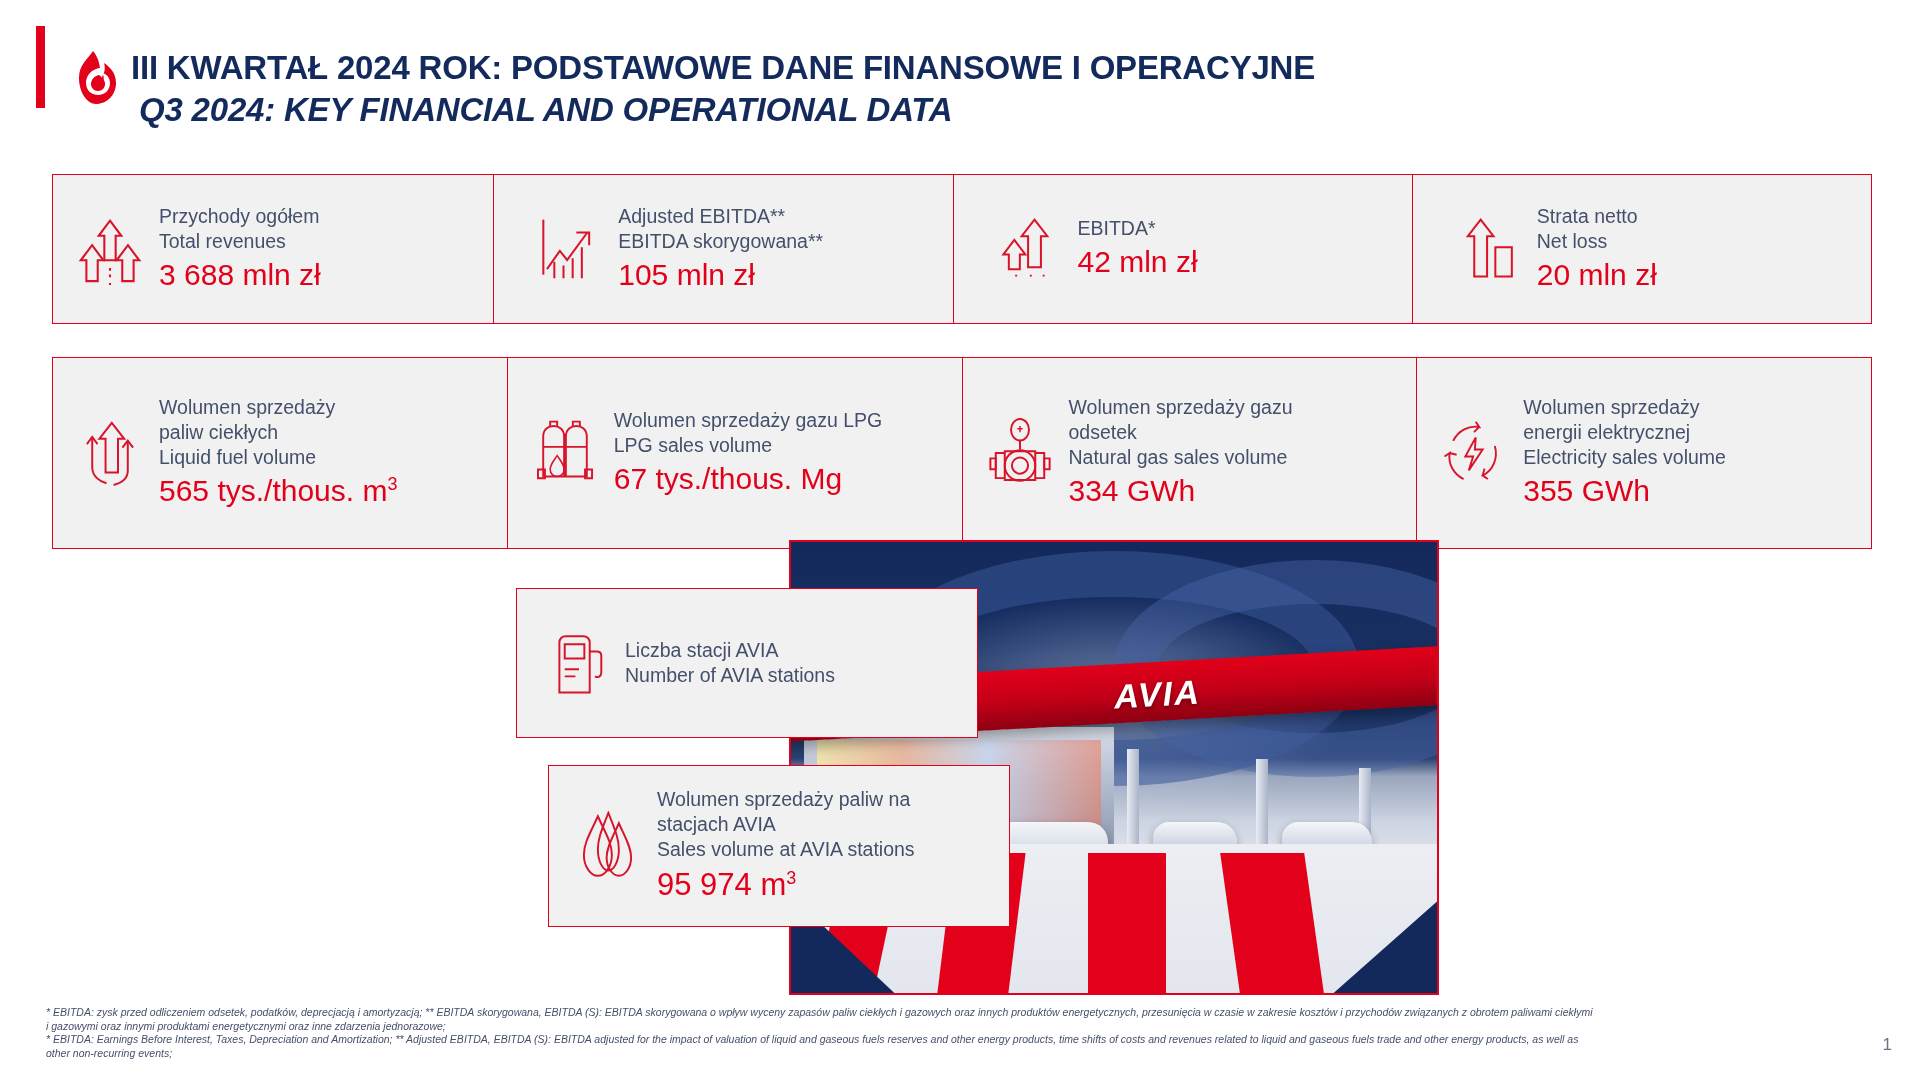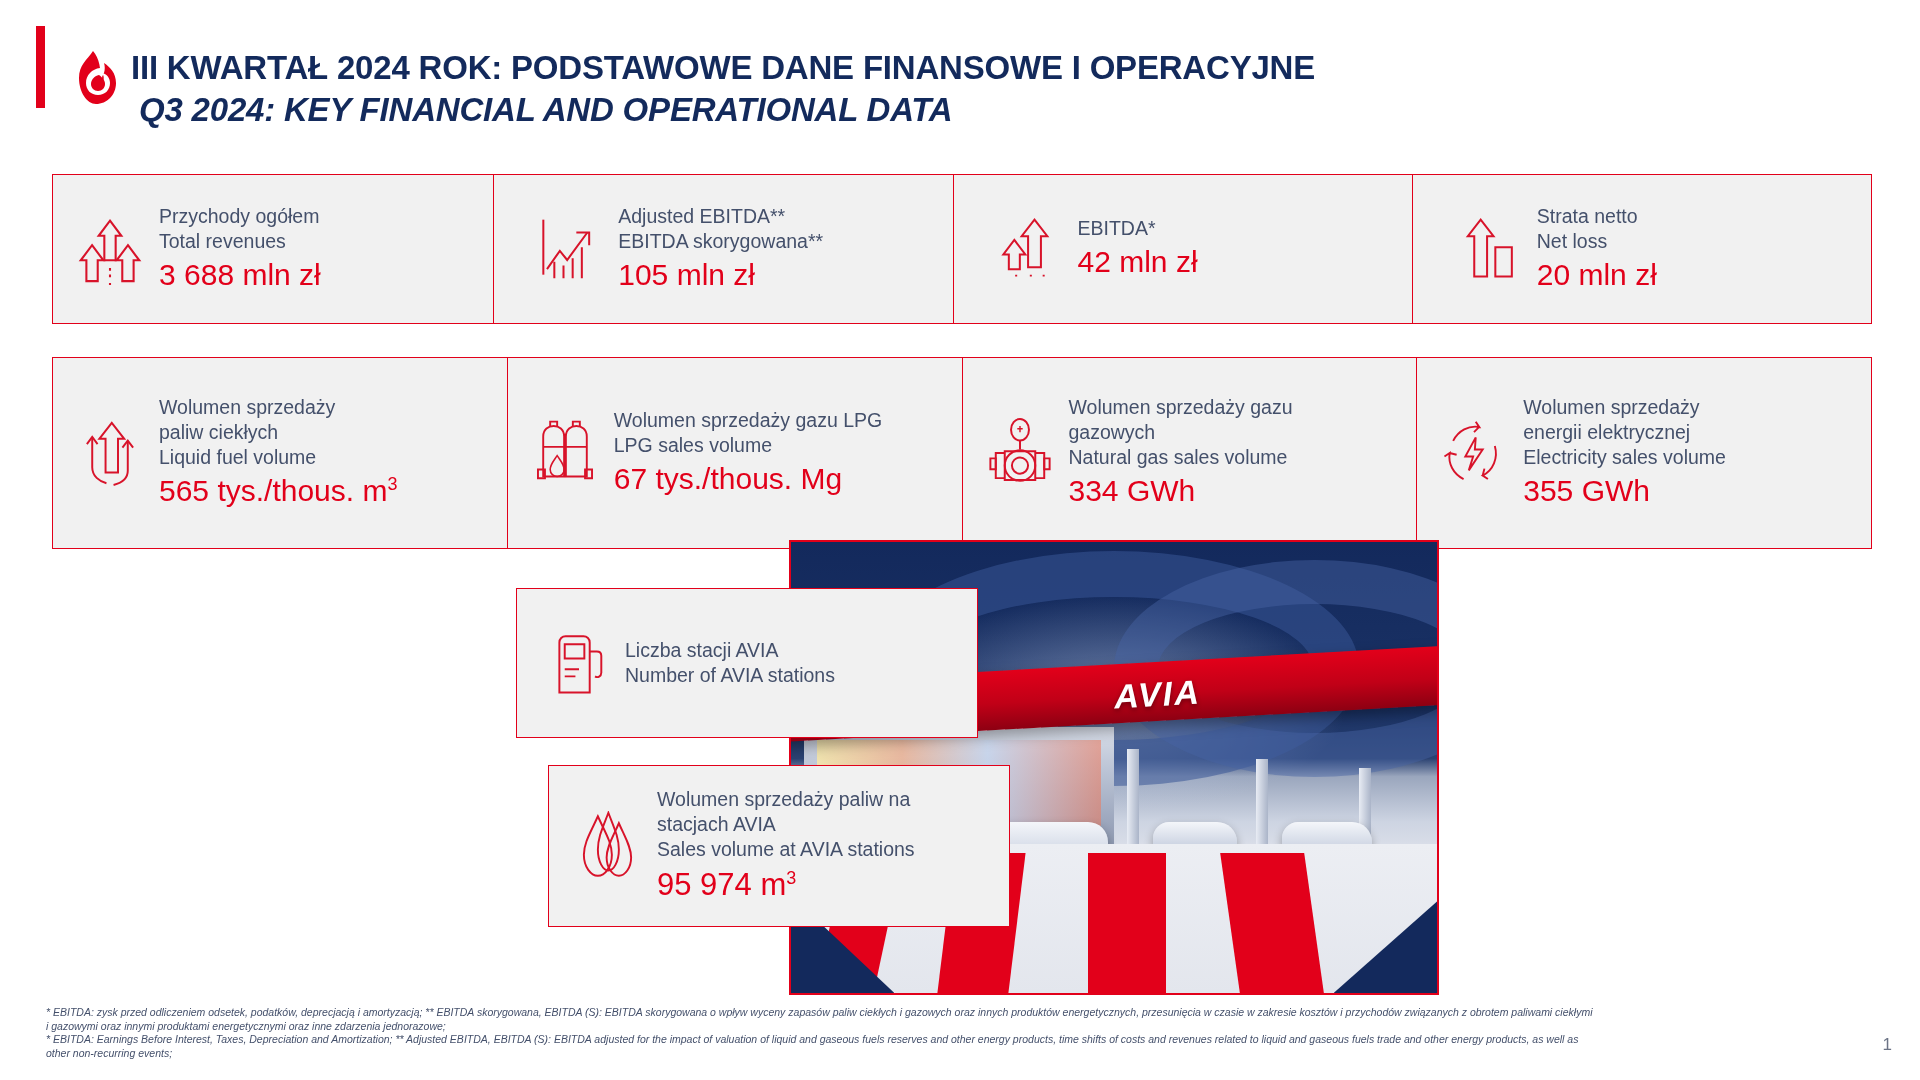--- a/index.html
+++ b/index.html
@@ -300,21 +300,21 @@
         <path d="M39 26 L39 36"></path>
         <circle cx="39" cy="54" r="17"></circle>
         <circle cx="39" cy="54" r="9"></circle>
         <path d="M22 40 L12 40 L12 68 L22 68 M56 40 L66 40 L66 68 L56 68"></path>
         <path d="M22 38 L56 38 L56 70 L22 70 Z"></path>
         <path d="M6 46 L12 46 L12 58 L6 58 Z M66 46 L72 46 L72 58 L66 58 Z"></path>
       </svg>
     </div>
     <div class="kpi-text">
       <div class="kpi-label">Wolumen sprzedaży gazu</div>
-      <div class="kpi-label">gazowych</div>
+      <div class="kpi-label">odsetek</div>
       <div class="kpi-label">Natural gas sales volume</div>
       <div class="kpi-value">334 GWh</div>
     </div>
   </div>
 
   <div class="kpi-card">
     <div class="kpi-icon">
       <svg viewBox="0 0 76 76" width="66" height="66" fill="none" stroke="#d8132a" stroke-width="2.2">
         <path d="M14 24 C20 12 32 6 44 8 L40 2 M44 8 L38 14"></path>
         <path d="M62 30 C66 44 60 58 48 64 L54 68 M48 64 L50 56"></path>

